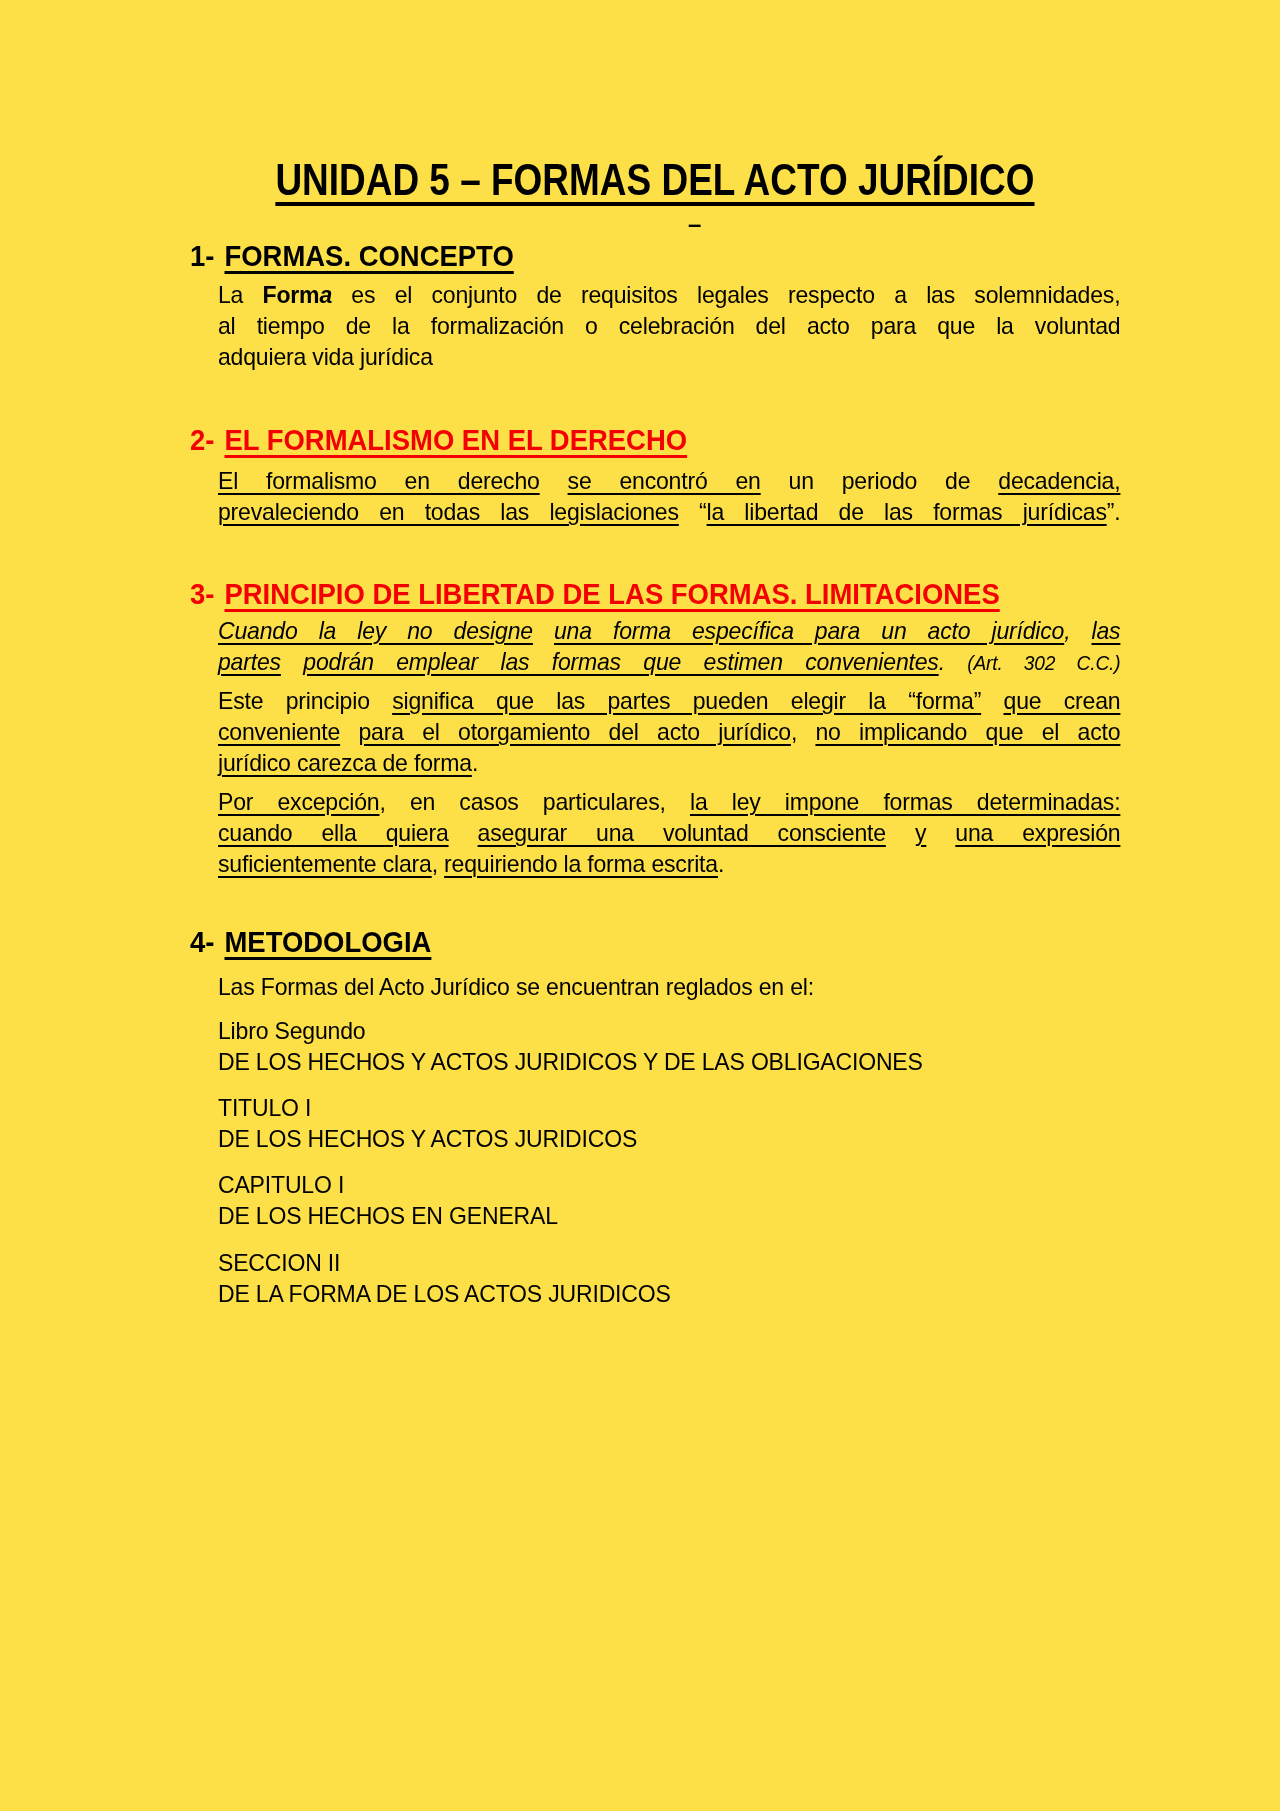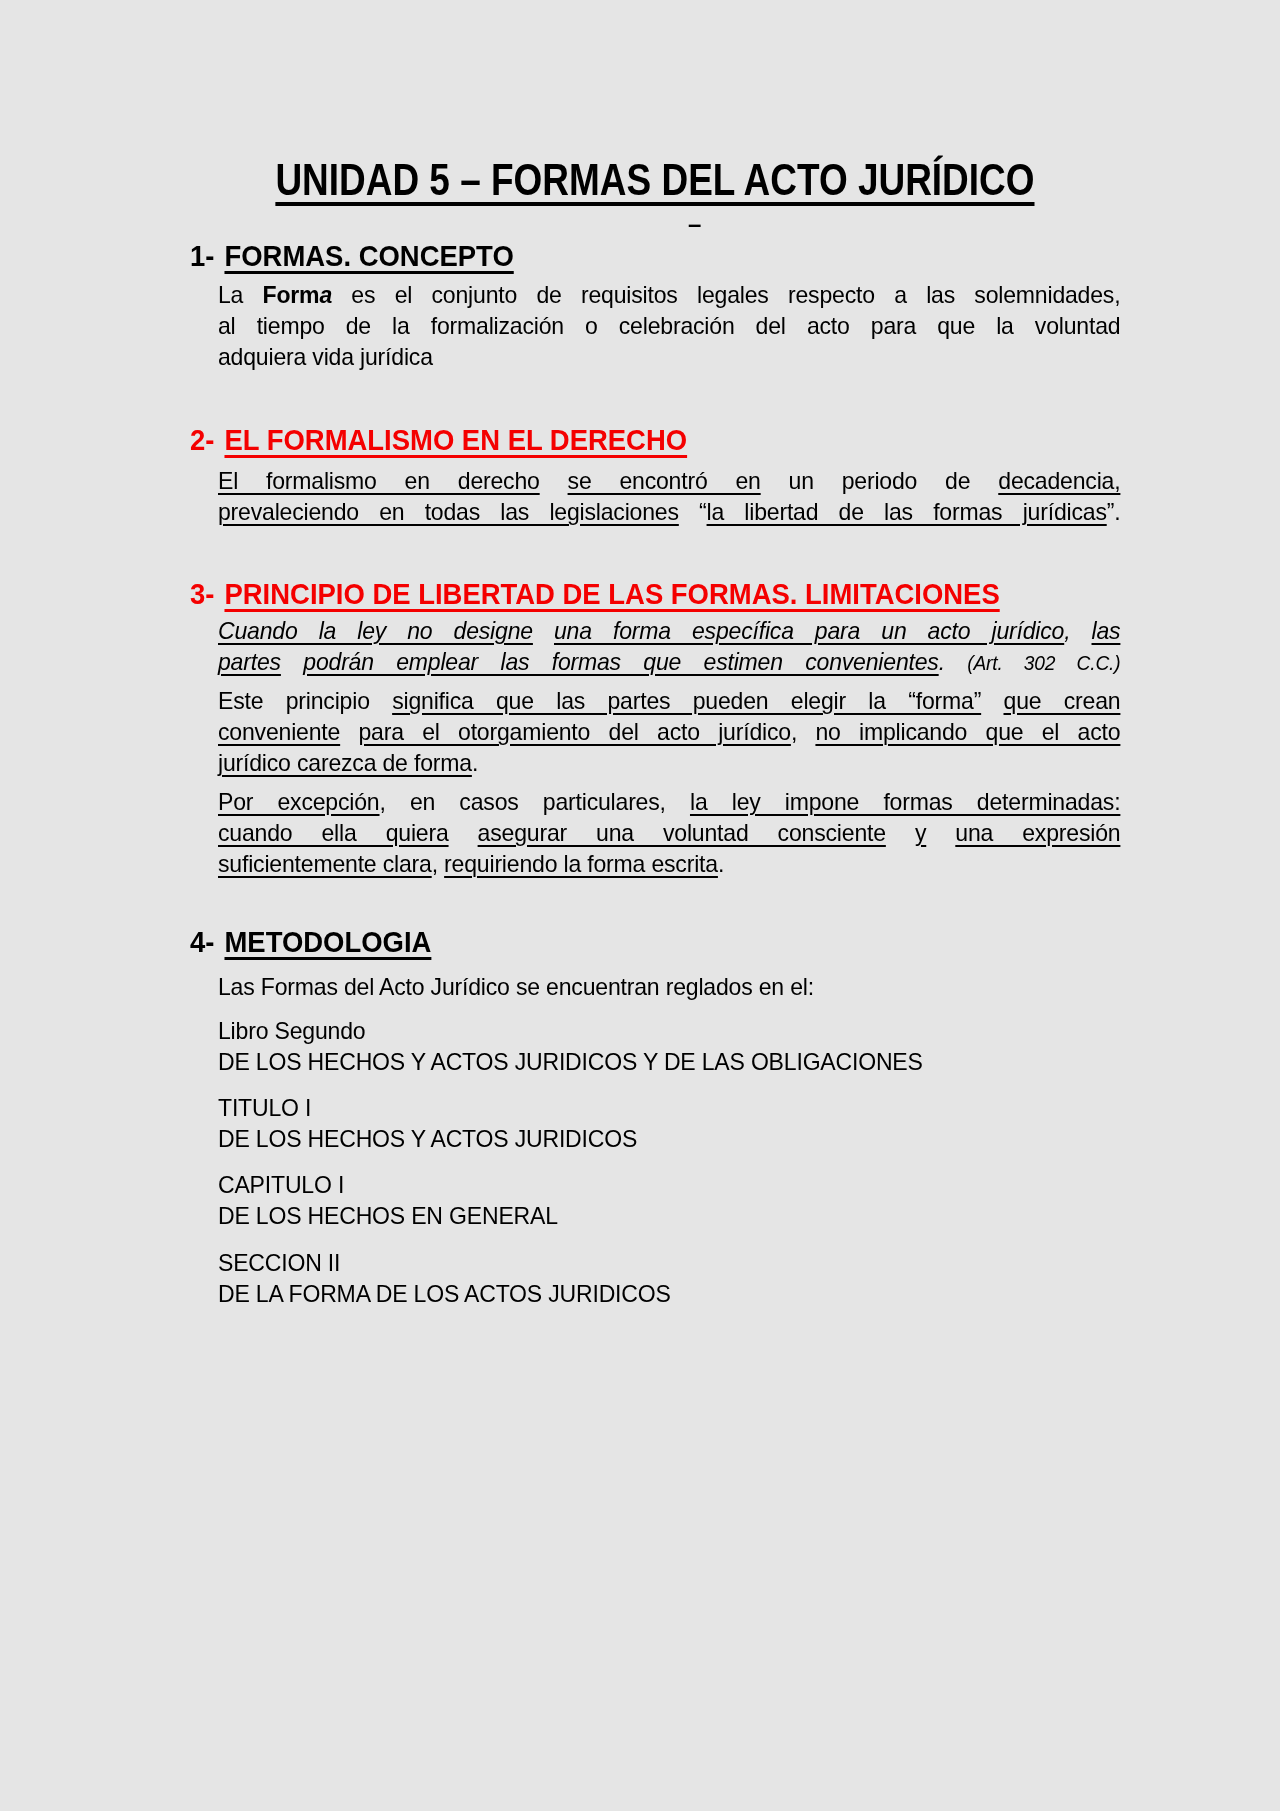--- a/index.html
+++ b/index.html
@@ -1,19 +1,19 @@
 <!DOCTYPE html>
 <html style="--red: #f40000;"><head>
 <meta charset="utf-8">
 <style>
   html,body{margin:0;padding:0;background:#ffffff;}
   .page{
     position:relative;
     width:1280px;height:1811px;
-    background:#e5e5e5;
+    background:#fde047;
     font-family:"Liberation Sans","DejaVu Sans",sans-serif;
     color:#000;
     overflow:hidden;
   }
   
   .title{
     position:absolute;left:190px;top:155px;width:1107px;
     transform:scaleX(0.84);transform-origin:0 0;
     text-align:center;font-size:44px;font-weight:bold;
     white-space:nowrap;

